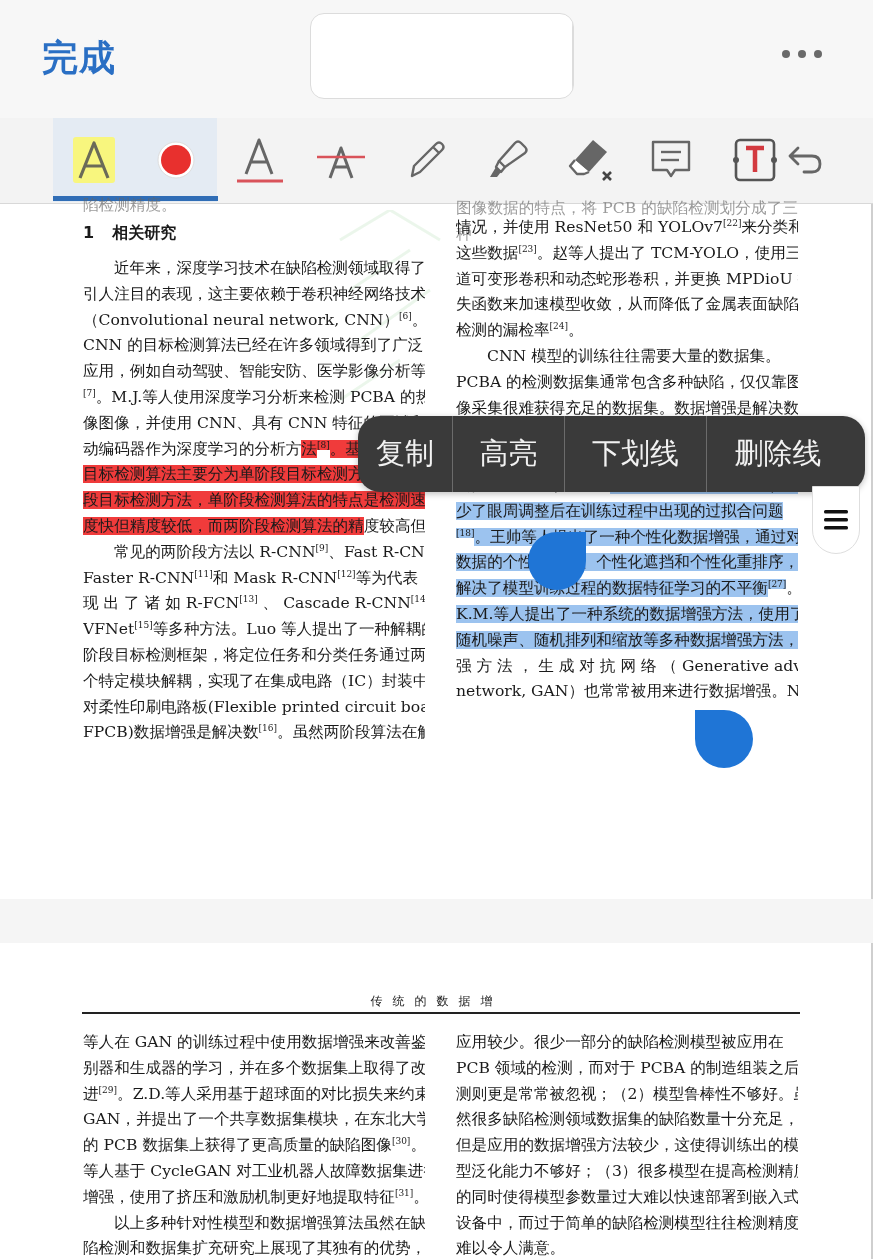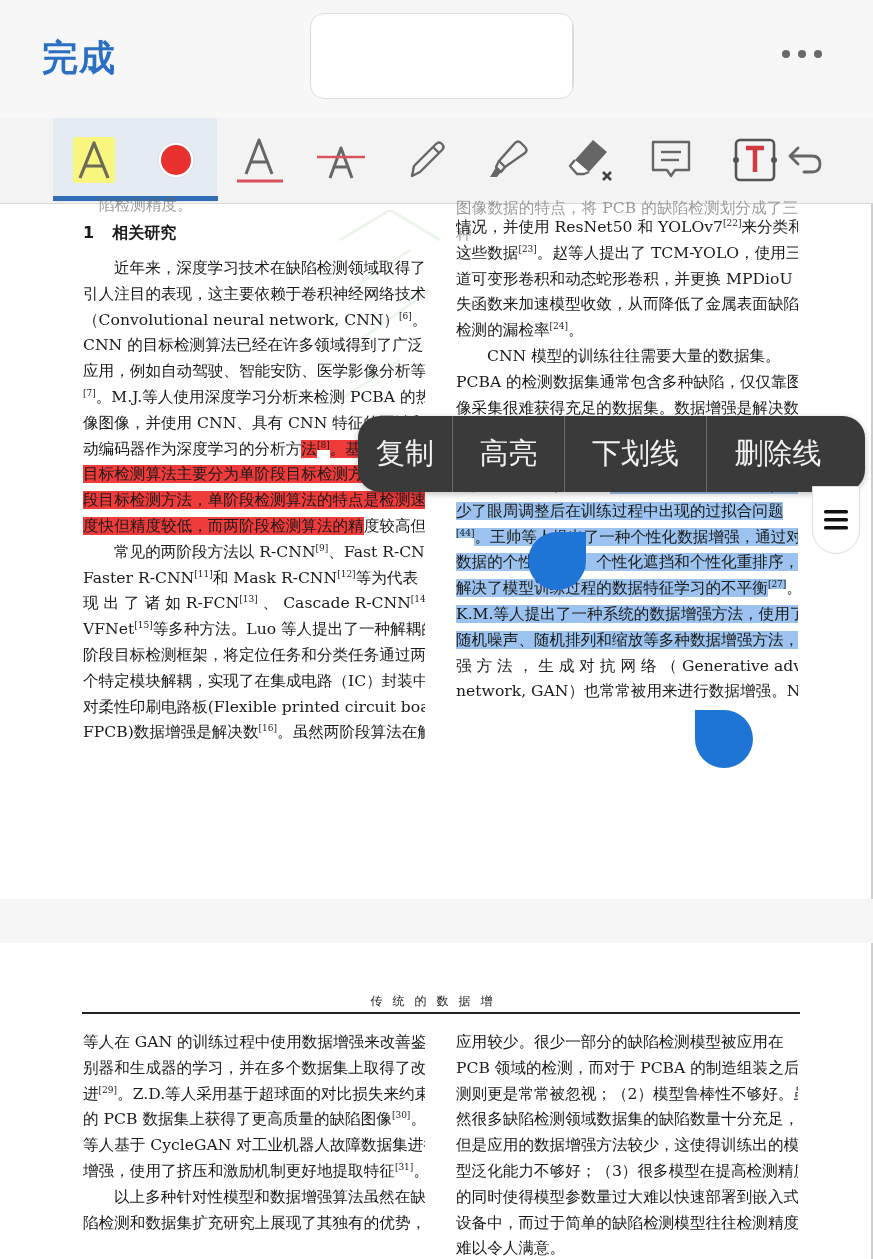--- a/index.html
+++ b/index.html
@@ -160,21 +160,21 @@
   </div>
 </div>
 <div class="tool-underline"></div>
 
 <div class="page page1"></div>
 
 <svg class="watermark" viewBox="0 0 120 200">
   <path d="M10 30 L60 0 L110 30 M20 80 L80 40 M30 130 L100 80 M10 190 L70 150" fill="none" stroke="#7fc47f" stroke-width="3"></path>
 </svg>
 
-<div class="col col-left cut-line" style="top:193px;margin-left:16px;">陷检测精度。</div>
+<div class="col col-left cut-line" style="top:193px;">陷检测精度。</div>
 
 <div class="heading">
   <span class="num">1</span><span>相关研究</span>
 </div>
 
 <div class="col col-left" id="p1left" style="top:256px;">
     <span class="ln indent"><span>近年来，深度学习技术在缺陷检测领域取得了</span></span>
     <span class="ln"><span>引人注目的表现，这主要依赖于卷积神经网络技术</span></span>
     <span class="ln"><span>（Convolutional neural network, CNN）</span><sup>[6]</sup><span>。目前基于</span></span>
     <span class="ln"><span>CNN 的目标检测算法已经在许多领域得到了广泛</span></span>
@@ -202,39 +202,40 @@
     <span class="ln"><span>道可变形卷积和动态蛇形卷积，并更换 MPDioU 损</span></span>
     <span class="ln"><span>失函数来加速模型收敛，从而降低了金属表面缺陷</span></span>
     <span class="ln"><span>检测的漏检率</span><sup>[24]</sup><span>。</span></span>
     <span class="ln indent"><span>CNN 模型的训练往往需要大量的数据集。</span></span>
     <span class="ln"><span>PCBA 的检测数据集通常包含多种缺陷，仅仅靠图</span></span>
     <span class="ln"><span>像采集很难获得充足的数据集。数据增强是解决数</span></span>
     <span class="ln"><span>据不足问题的有效方法之一。X.Z.等人通过改变饱和</span></span>
     <span class="ln"><span>度和色调，并且把 BGR（Blue, green, and red）图像</span></span>
     <span class="ln"><span>转换成 HSV（Hue, s</span><span class="hl-blue">aturation, and value）图像，减</span></span>
     <span class="ln"><span class="hl-blue">少了眼周调整后在训练过程中出现的过拟合问题</span></span>
-    <span class="ln"><sup class="hl-blue">[44]</sup><span class="hl-blue">。王帅等人提出了一种个性化数据增强，通过对</span></span>
+    <span class="ln"><sup class="hl-blue">[18]</sup><span class="hl-blue">。王帅等人提出了一种个性化数据增强，通过对</span></span>
     <span class="ln"><span class="hl-blue">数据的个性化裁剪、个性化遮挡和个性化重排序，</span></span>
     <span class="ln"><span class="hl-blue">解决了模型训练过程的数据特征学习的不平衡</span><sup class="hl-blue">[27]</sup><span>。</span></span>
     <span class="ln"><span class="hl-blue">K.M.等人提出了一种系统的数据增强方法，使用了</span></span>
     <span class="ln"><span class="hl-blue">随机噪声、随机排列和缩放等多种数据增强方法，</span></span>
     <span class="ln"><span>强 方 法 ， 生 成 对 抗 网 络 （ Generative adversarial</span></span>
     <span class="ln"><span>network, GAN）也常常被用来进行数据增强。N.T.</span></span>
   </div>
 
 <div class="gap"></div>
 
 <div class="page page2"></div>
 <div class="running-head">传统的数据增</div>
 <div class="head-rule"></div>
 
 <div class="col col-left" id="p2left" style="top:1030px;">
     <span class="ln"><span>等人在 GAN 的训练过程中使用数据增强来改善鉴</span></span>
     <span class="ln"><span>别器和生成器的学习，并在多个数据集上取得了改</span></span>
     <span class="ln"><span>进</span><sup>[29]</sup><span>。Z.D.等人采用基于超球面的对比损失来约束</span></span>
+    <span class="ln"><span>GAN，并提出了一个共享数据集模块，在东北大学</span></span>
     <span class="ln"><span>的 PCB 数据集上获得了更高质量的缺陷图像</span><sup>[30]</sup><span>。Z.P.</span></span>
     <span class="ln"><span>等人基于 CycleGAN 对工业机器人故障数据集进行</span></span>
     <span class="ln"><span>增强，使用了挤压和激励机制更好地提取特征</span><sup>[31]</sup><span>。</span></span>
     <span class="ln indent"><span>以上多种针对性模型和数据增强算法虽然在缺</span></span>
     <span class="ln"><span>陷检测和数据集扩充研究上展现了其独有的优势，</span></span>
   </div>
 <div class="col col-right" id="p2right" style="top:1030px;">
     <span class="ln"><span>应用较少。很少一部分的缺陷检测模型被应用在</span></span>
     <span class="ln"><span>PCB 领域的检测，而对于 PCBA 的制造组装之后检</span></span>
     <span class="ln"><span>测则更是常常被忽视；（2）模型鲁棒性不够好。虽</span></span>

